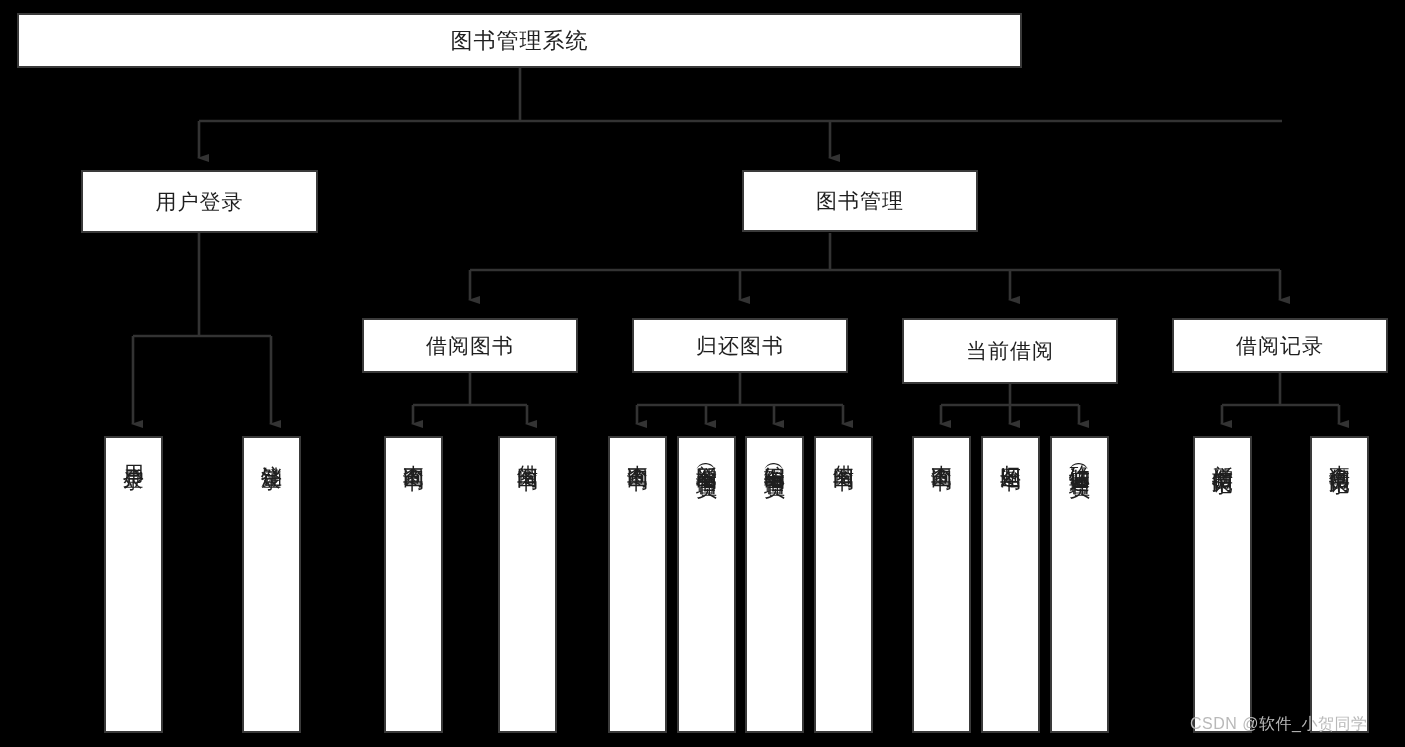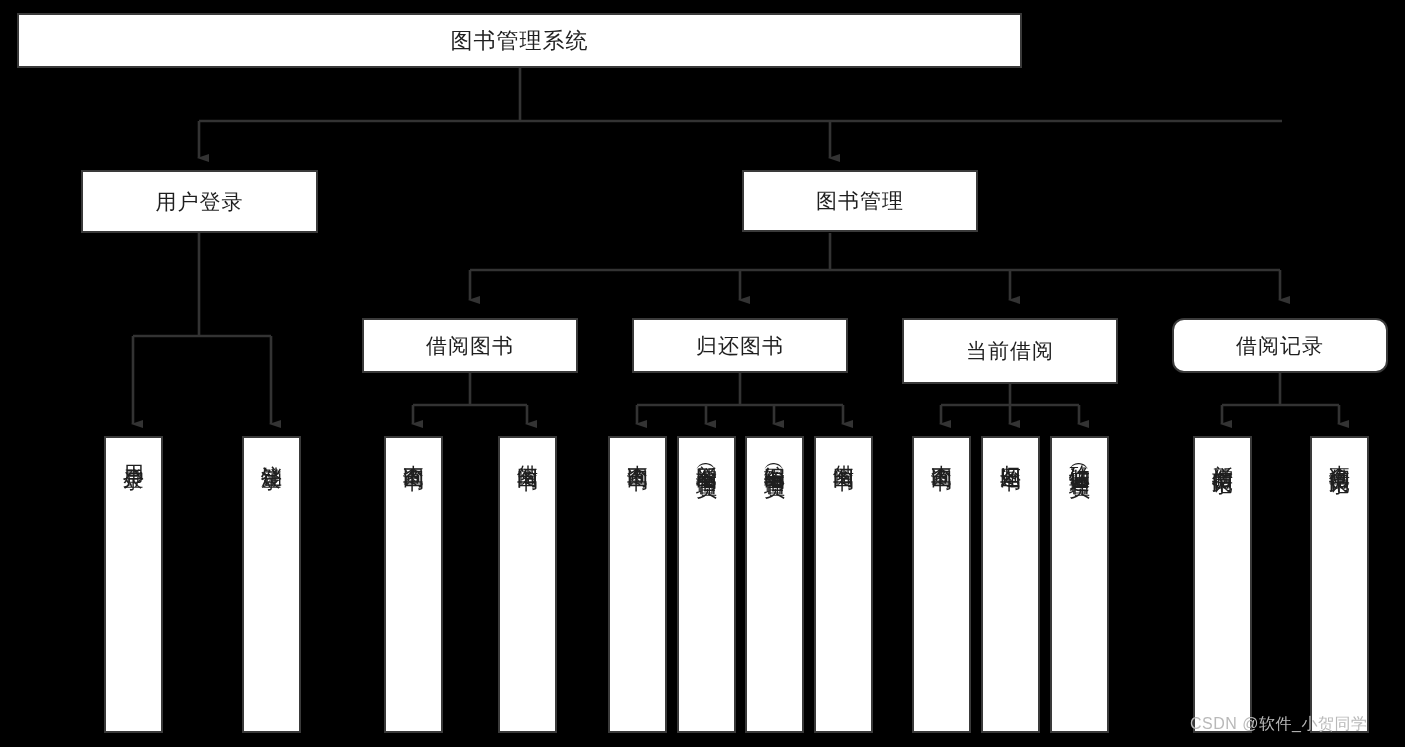--- a/index.html
+++ b/index.html
@@ -135,21 +135,21 @@
   </div>
 
   <div class="node horiz" style="left:632px; top:318px; width:216px; height:55px;">
     <span>归还图书</span>
   </div>
 
   <div class="node horiz" style="left:902px; top:318px; width:216px; height:66px;">
     <span>当前借阅</span>
   </div>
 
-  <div class="node horiz" style="left:1172px; top:318px; width:216px; height:55px;border-radius:12px;">
+  <div class="node horiz" style="left:1172px; top:318px; width:216px; height:55px;">
     <span>借阅记录</span>
   </div>
 
   <div class="node vert" style="left:104px; top:436px; width:59px; height:297px;">
     <span class="vlabel">用户登录</span>
   </div>
 
   <div class="node vert" style="left:242px; top:436px; width:59px; height:297px;">
     <span class="vlabel">注销登录</span>
   </div>

